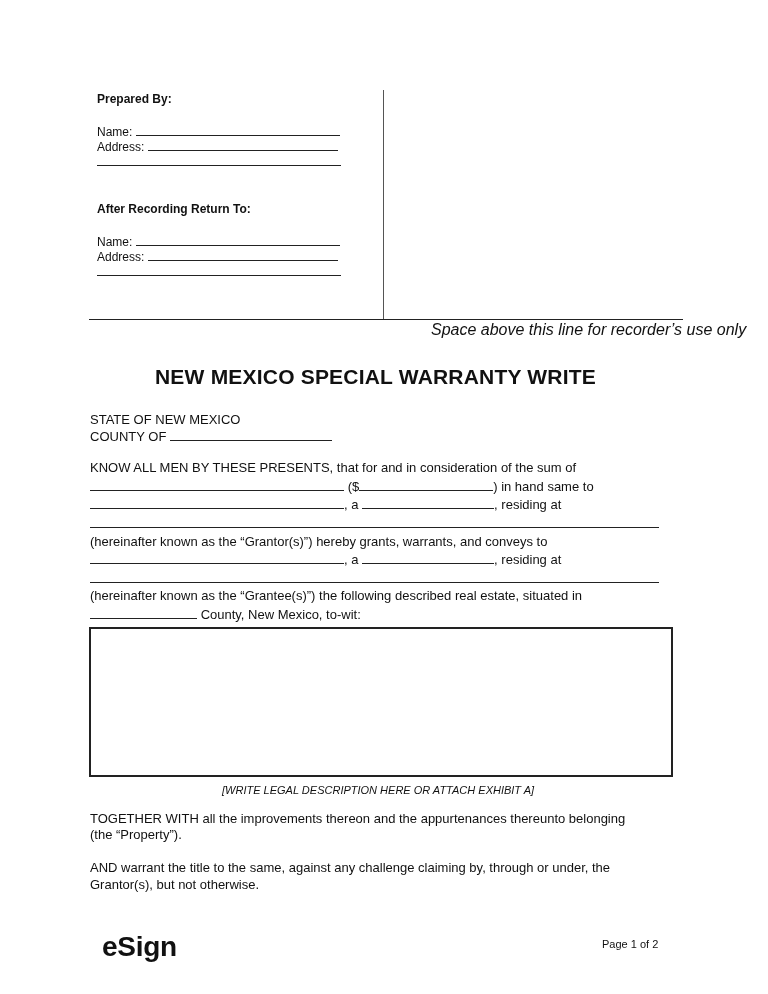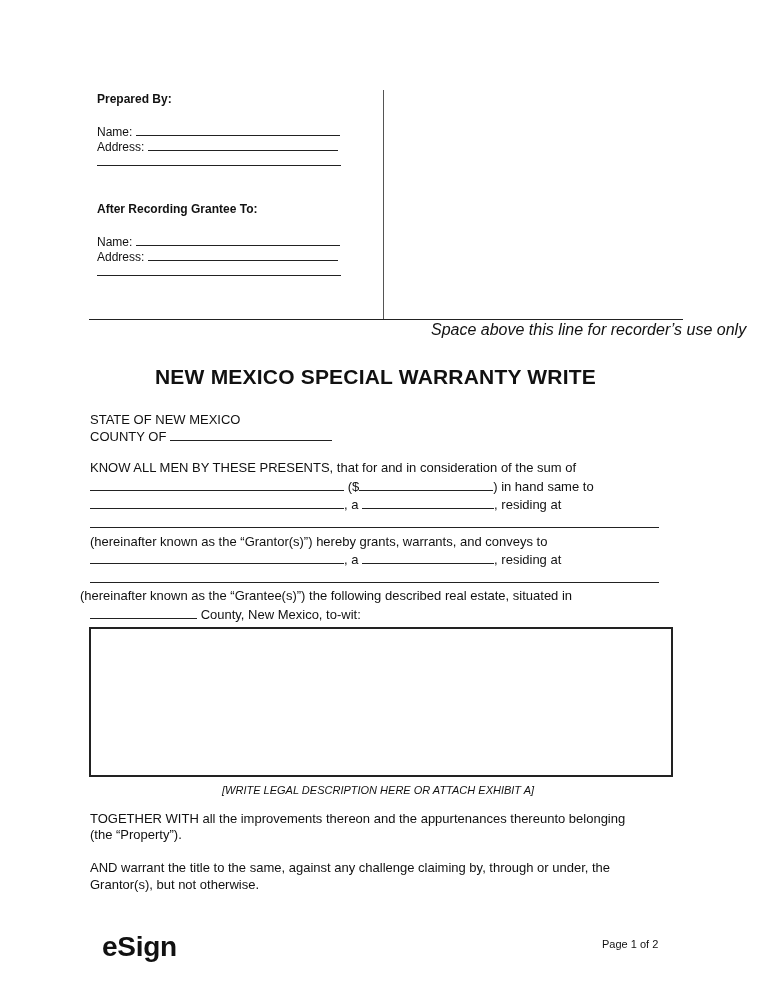--- a/index.html
+++ b/index.html
@@ -28,21 +28,21 @@
 <div class="abs txt" style="left:97px; top:124px; font-size:12px;">
   <span>Name:</span>
   <span class="uline" style="width:204px;"></span>
 </div>
 <div class="abs txt" style="left:97px; top:139px; font-size:12px;">
   <span>Address:</span>
   <span class="uline" style="width:190px;"></span>
 </div>
 <div class="hline" style="left:97px; top:165px; width:244px; border-top-width:1.3px;"></div>
 
-<div class="abs txt bold" style="left:97px; top:202px; font-size:12px;">After Recording Grantee To:</div>
+<div class="abs txt bold" style="left:97px; top:202px; font-size:12px;">After Recording Return To:</div>
 <div class="abs txt" style="left:97px; top:234px; font-size:12px;">
   <span>Name:</span>
   <span class="uline" style="width:204px;"></span>
 </div>
 <div class="abs txt" style="left:97px; top:249px; font-size:12px;">
   <span>Address:</span>
   <span class="uline" style="width:190px;"></span>
 </div>
 <div class="hline" style="left:97px; top:275px; width:244px; border-top-width:1.3px;"></div>
 
@@ -67,21 +67,21 @@
 </div>
 <div class="hline" style="left:90px; top:527px; width:569px; border-top-width:1.3px;"></div>
 
 <div class="abs txt" style="left:90px; top:534px;">(hereinafter known as the “Grantor(s)”) hereby grants, warrants, and conveys to</div>
 <div class="abs txt" style="left:90px; top:552px;">
   <span class="uline" style="width:254px;"></span><span>, a</span>
   <span class="uline" style="width:132px;"></span><span>, residing at</span>
 </div>
 <div class="hline" style="left:90px; top:582px; width:569px; border-top-width:1.3px;"></div>
 
-<div class="abs txt" style="left:80px; top:588px;">(hereinafter known as the “Grantee(s)”) the following described real estate, situated in</div>
+<div class="abs txt" style="left:90px; top:588px;">(hereinafter known as the “Grantee(s)”) the following described real estate, situated in</div>
 <div class="abs txt" style="left:90px; top:607px;">
   <span class="uline" style="width:107px;"></span>
   <span>County, New Mexico, to-wit:</span>
 </div>
 
 <div class="legal-box"></div>
 <div class="abs caption" style="left:222px; top:784px;">[WRITE LEGAL DESCRIPTION HERE OR ATTACH EXHIBIT A]</div>
 
 <div class="abs txt" style="left:90px; top:811px;">TOGETHER WITH all the improvements thereon and the appurtenances thereunto belonging</div>
 <div class="abs txt" style="left:90px; top:827px;">(the “Property”).</div>

